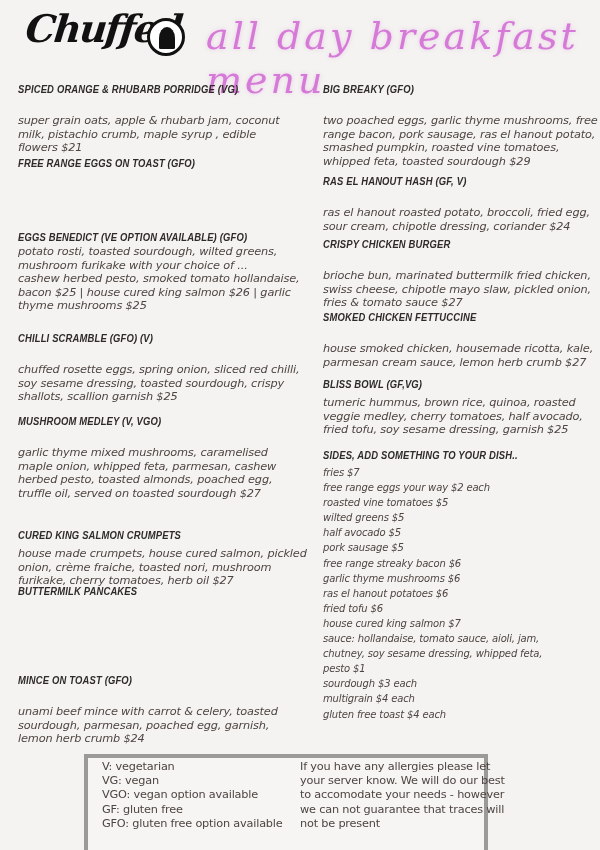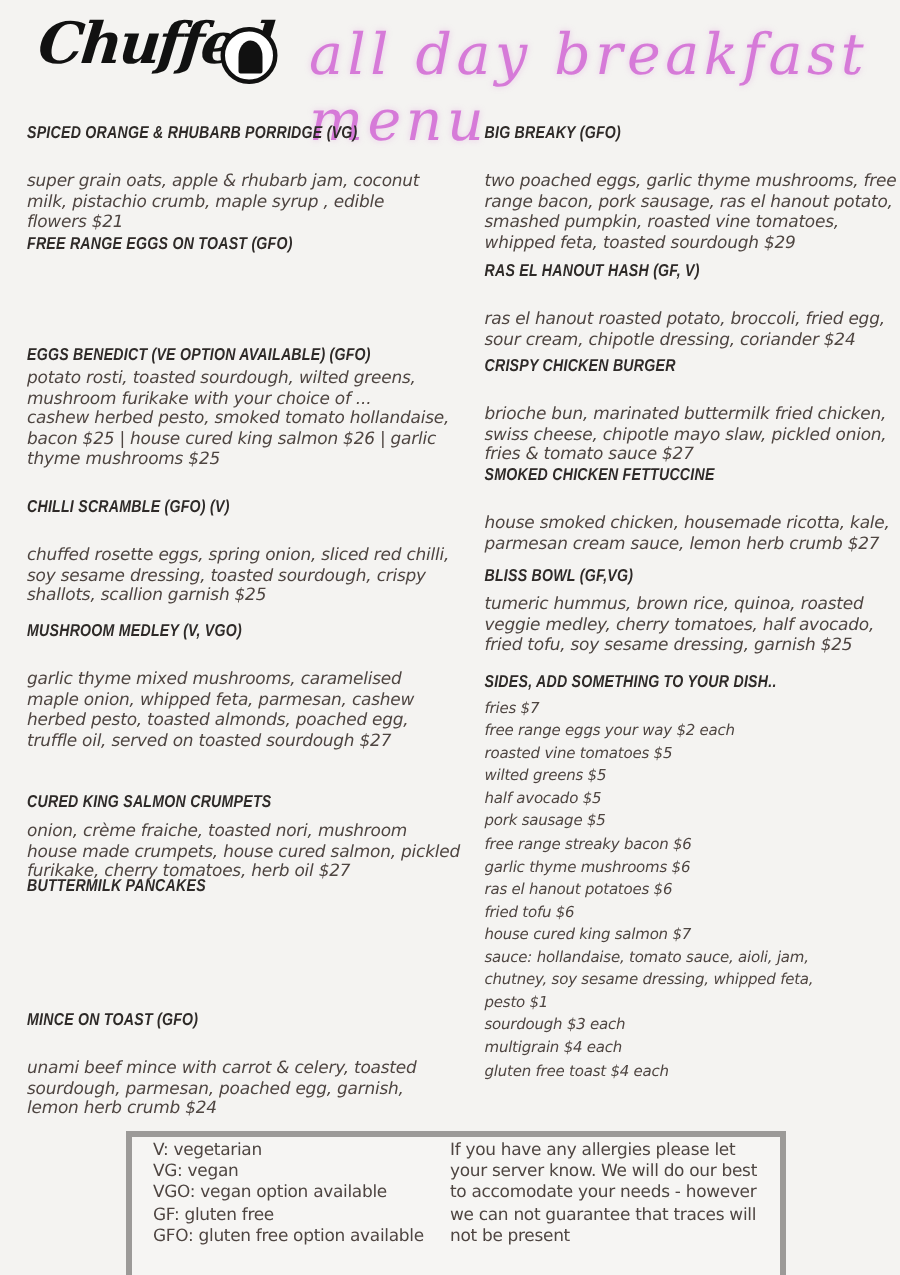--- a/index.html
+++ b/index.html
@@ -46,21 +46,21 @@
     font-family: "DejaVu Sans", sans-serif; font-size: 11.3px;
     line-height: 13.6px; color: #4e4541; margin-top: 18px;
     letter-spacing: -0.15px;
   }
   .sides-list { margin: 3px 0 0 0; padding: 0; list-style: none; }
   .sides-list li {
     font-family: "DejaVu Sans", sans-serif; font-size: 10px;
     line-height: 15.1px; color: #4e4541; letter-spacing: -0.15px;
   }
   .legend-box {
-    position: absolute; left: 84px; top: 754px; width: 440px; height: 96px;
+    position: absolute; left: 84px; top: 754px; width: 404px; height: 96px;
     border: 4px solid #9c9a98; border-bottom: none; box-sizing: border-box;
     background: #f6f5f3;
   }
   .legend-left { position: absolute; left: 14px; top: 2px; width: 200px; }
   .legend-right { position: absolute; left: 212px; top: 2px; width: 218px; }
   .legend-left div, .legend-right div {
     font-family: "DejaVu Sans", sans-serif; font-size: 11.3px; line-height: 14.2px;
     color: #4e4541; letter-spacing: -0.2px; white-space: nowrap;
   }
 </style>
@@ -110,22 +110,22 @@
     <div class="item-desc">
       <div>garlic thyme mixed mushrooms, caramelised</div>
       <div>maple onion, whipped feta, parmesan, cashew</div>
       <div>herbed pesto, toasted almonds, poached egg,</div>
       <div>truffle oil, served on toasted sourdough $27</div>
     </div>
   </div>
   <div class="item" style="top:446px">
     <div class="item-title">CURED KING SALMON CRUMPETS</div>
     <div class="item-desc" style="margin-top:5px">
+      <div>house made crumpets, house cured salmon, pickled</div>
       <div>onion, crème fraiche, toasted nori, mushroom</div>
-      <div>house made crumpets, house cured salmon, pickled</div>
       <div>furikake, cherry tomatoes, herb oil $27</div>
     </div>
   </div>
   <div class="item" style="top:502px">
     <div class="item-title">BUTTERMILK PANCAKES</div>
   </div>
   <div class="item" style="top:591px">
     <div class="item-title">MINCE ON TOAST (GFO)</div>
     <div class="item-desc">
       <div>unami beef mince with carrot &amp; celery, toasted</div>

